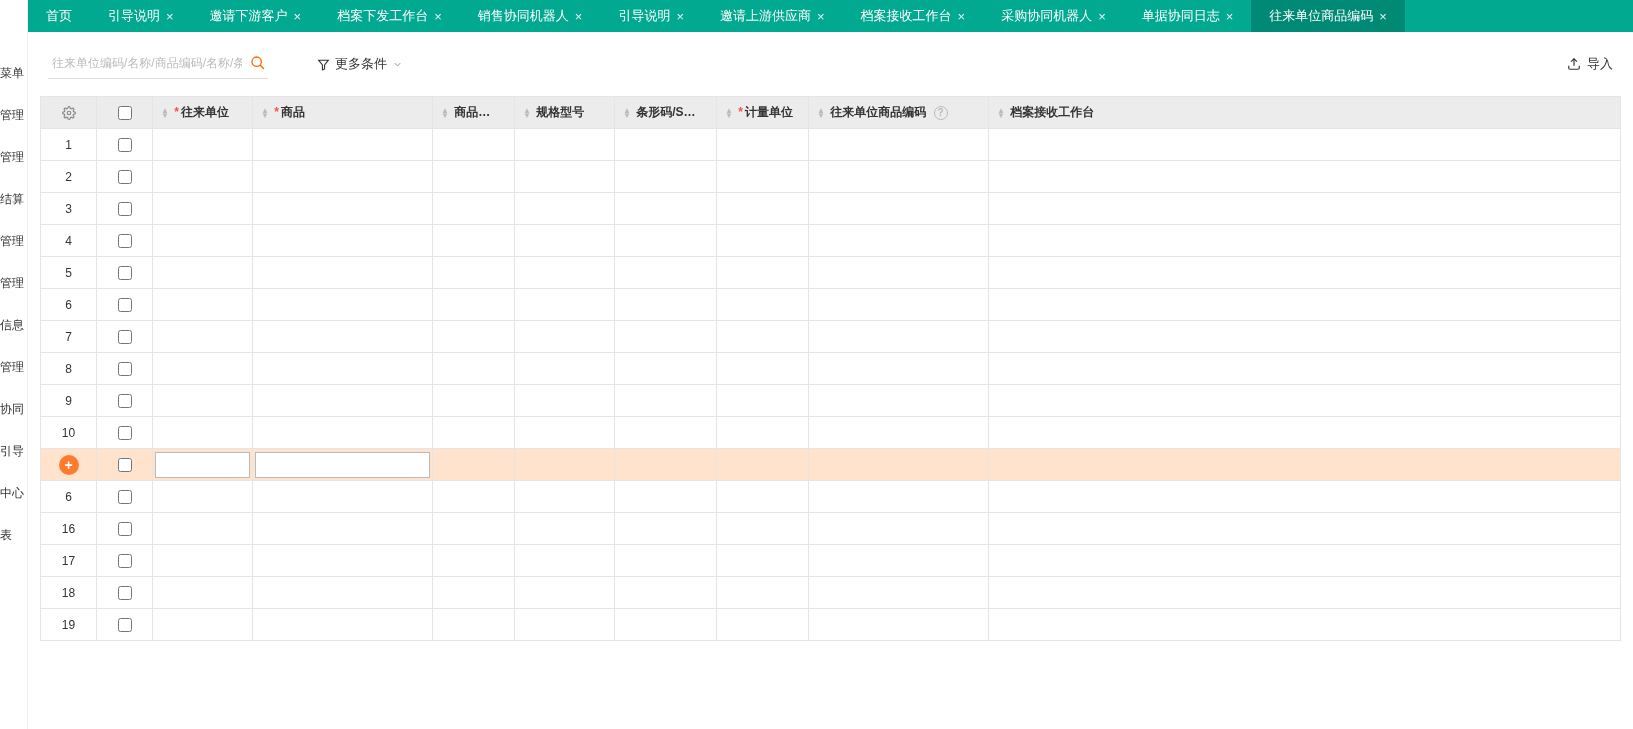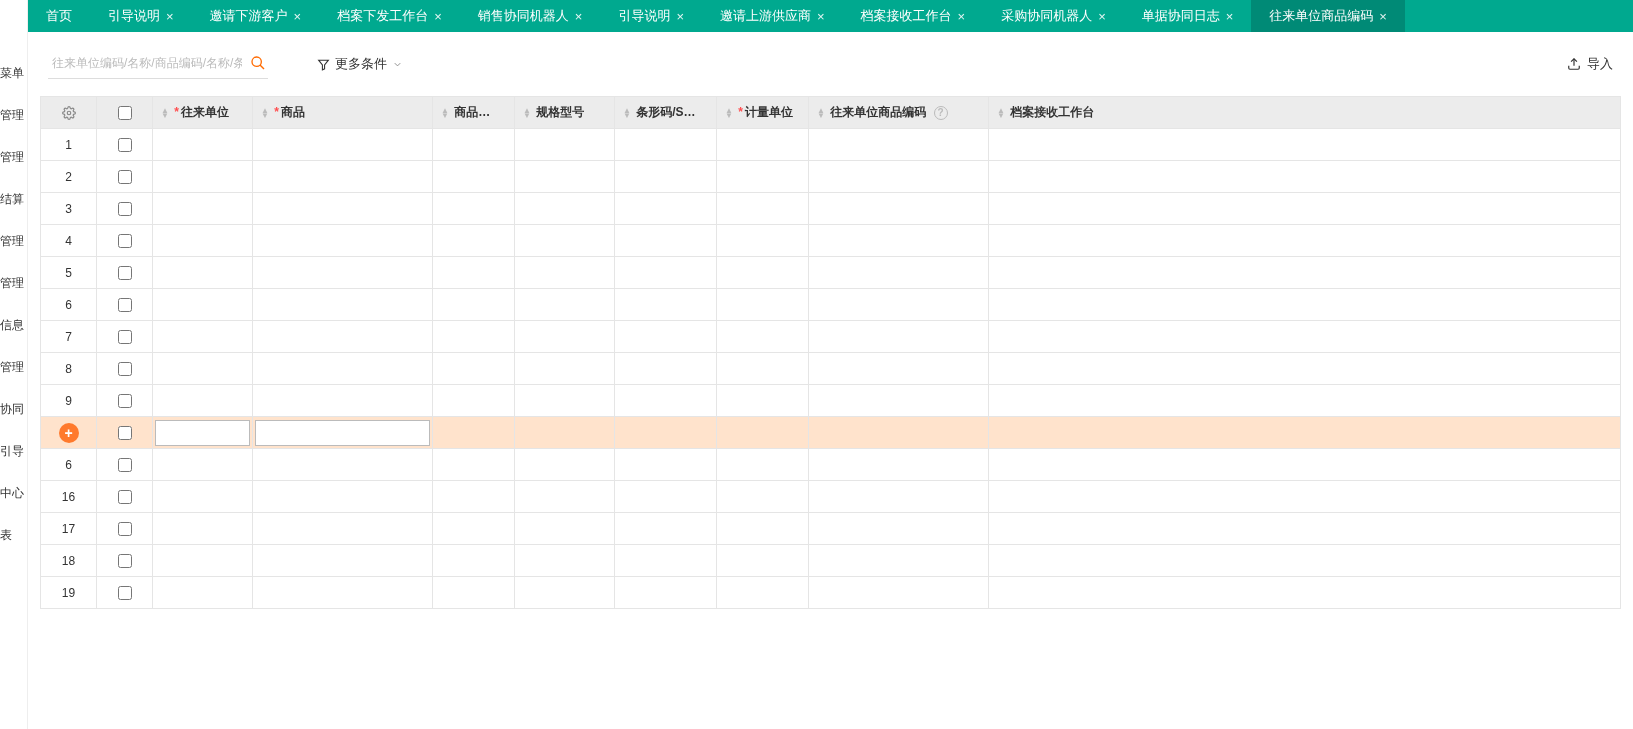--- a/index.html
+++ b/index.html
@@ -346,20 +346,32 @@
               <td class="center col-chk-cell"><input type="checkbox" class="cb" style=""></td>
               <td></td>
               <td></td>
               <td></td>
               <td></td>
               <td></td>
               <td></td>
               <td></td>
               <td></td>
             </tr>
+            <tr>
+              <td class="center col-gear-cell">10</td>
+              <td class="center col-chk-cell"><input type="checkbox" class="cb" style=""></td>
+              <td></td>
+              <td></td>
+              <td></td>
+              <td></td>
+              <td></td>
+              <td></td>
+              <td></td>
+              <td></td>
+            </tr>
             <tr class="active-row">
               <td class="center col-gear-cell"><span class="add-badge">+</span></td>
               <td class="center col-chk-cell"><input type="checkbox" class="cb" style=""></td>
               <td style="padding: 2px;"><input type="text" class="cell-input" style=""></td>
               <td style="padding: 2px;"><input type="text" class="cell-input" style=""></td>
               <td></td>
               <td></td>
               <td></td>
               <td></td>
               <td></td>

